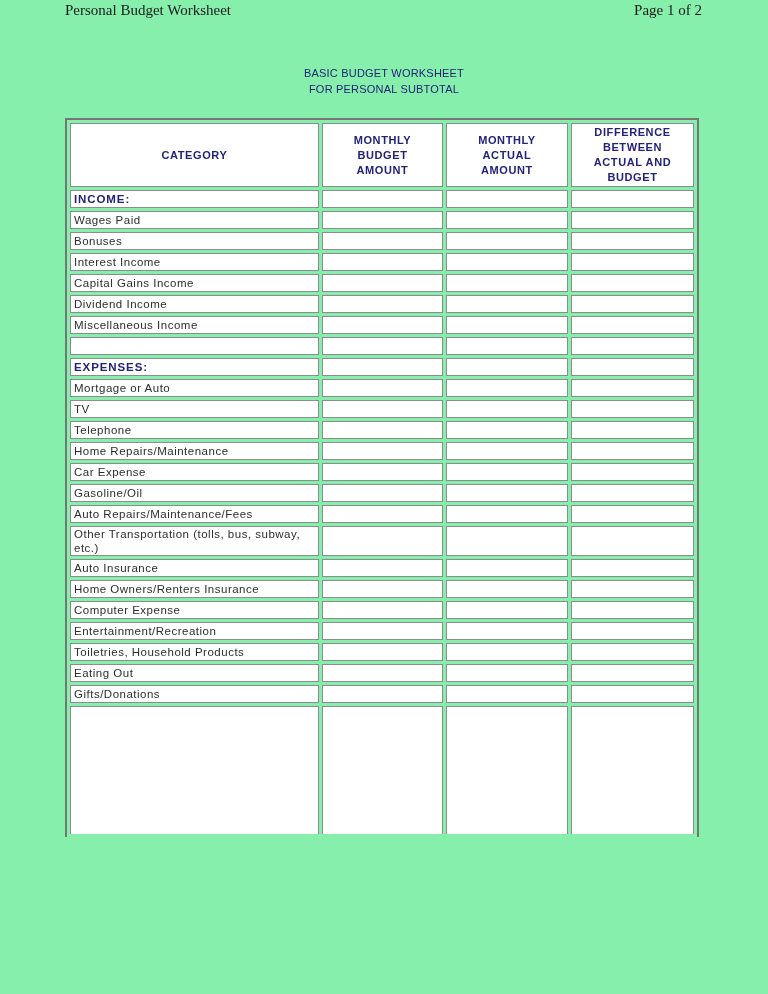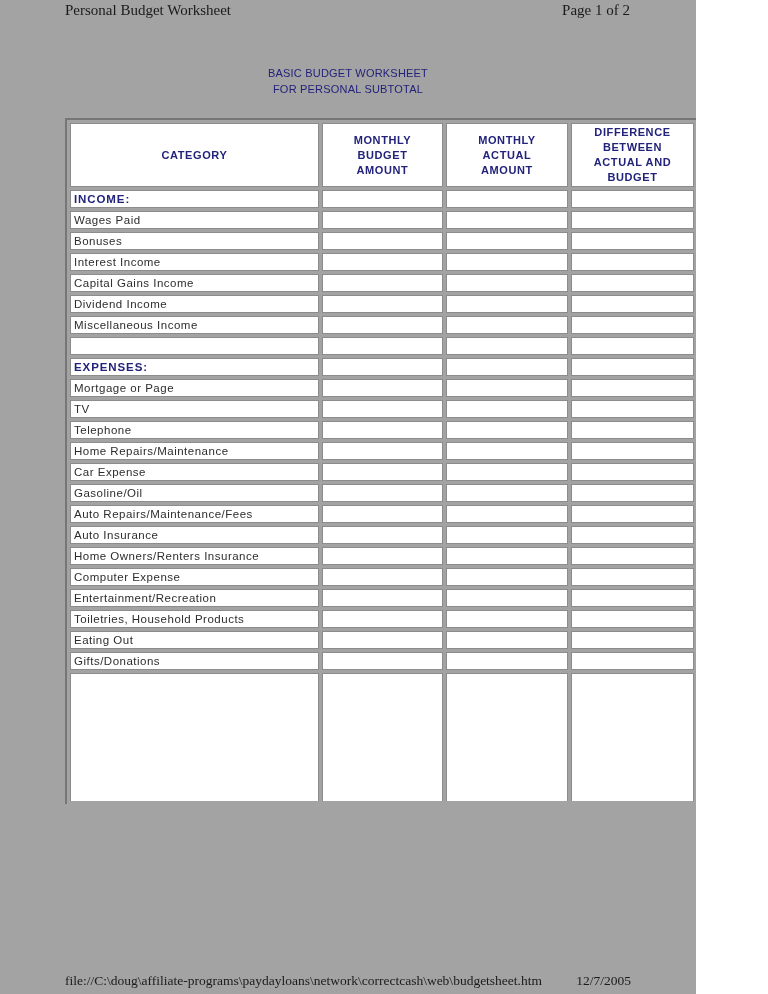--- a/index.html
+++ b/index.html
@@ -1,20 +1,20 @@
 <!DOCTYPE html>
 <html><head>
 <meta charset="utf-8">
 <style>
   html, body { margin: 0; padding: 0; background: #ffffff; }
   .page {
     position: relative;
-    width: 696px;
+    width: 768px;
     height: 994px;
-    background: #a3a3a3;
+    background: #86efac;
     overflow: hidden;
     font-family: "Liberation Serif", serif;
     color: #1e1e1e;
   }
   
   .print-header {
     position: absolute;
     top: 2px; left: 65px; right: 66px;
     display: flex;
     justify-content: space-between;
@@ -182,21 +182,21 @@
             <td></td>
             <td></td>
           </tr>
           <tr class="section">
             <td class="cat">EXPENSES:</td>
             <td></td>
             <td></td>
             <td></td>
           </tr>
           <tr class="item">
-            <td class="cat">Mortgage or Page</td>
+            <td class="cat">Mortgage or Auto</td>
             <td></td>
             <td></td>
             <td></td>
           </tr>
           <tr class="item">
             <td class="cat">TV</td>
             <td></td>
             <td></td>
             <td></td>
           </tr>
@@ -219,20 +219,26 @@
             <td></td>
           </tr>
           <tr class="item">
             <td class="cat">Gasoline/Oil</td>
             <td></td>
             <td></td>
             <td></td>
           </tr>
           <tr class="item">
             <td class="cat">Auto Repairs/Maintenance/Fees</td>
+            <td></td>
+            <td></td>
+            <td></td>
+          </tr>
+          <tr class="item">
+            <td class="cat">Other Transportation (tolls, bus, subway, etc.)</td>
             <td></td>
             <td></td>
             <td></td>
           </tr>
           <tr class="item">
             <td class="cat">Auto Insurance</td>
             <td></td>
             <td></td>
             <td></td>
           </tr>
@@ -275,18 +281,14 @@
           <tr class="tall_blank">
             <td class="cat"></td>
             <td></td>
             <td></td>
             <td></td>
           </tr>
         </tbody>
     </table>
   </div>
 
-  <div class="print-footer">
-    <span>file://C:\doug\affiliate-programs\paydayloans\network\correctcash\web\budgetsheet.htm</span>
-    <span>12/7/2005</span>
-  </div>
 
 </div>
 
 </body></html>

